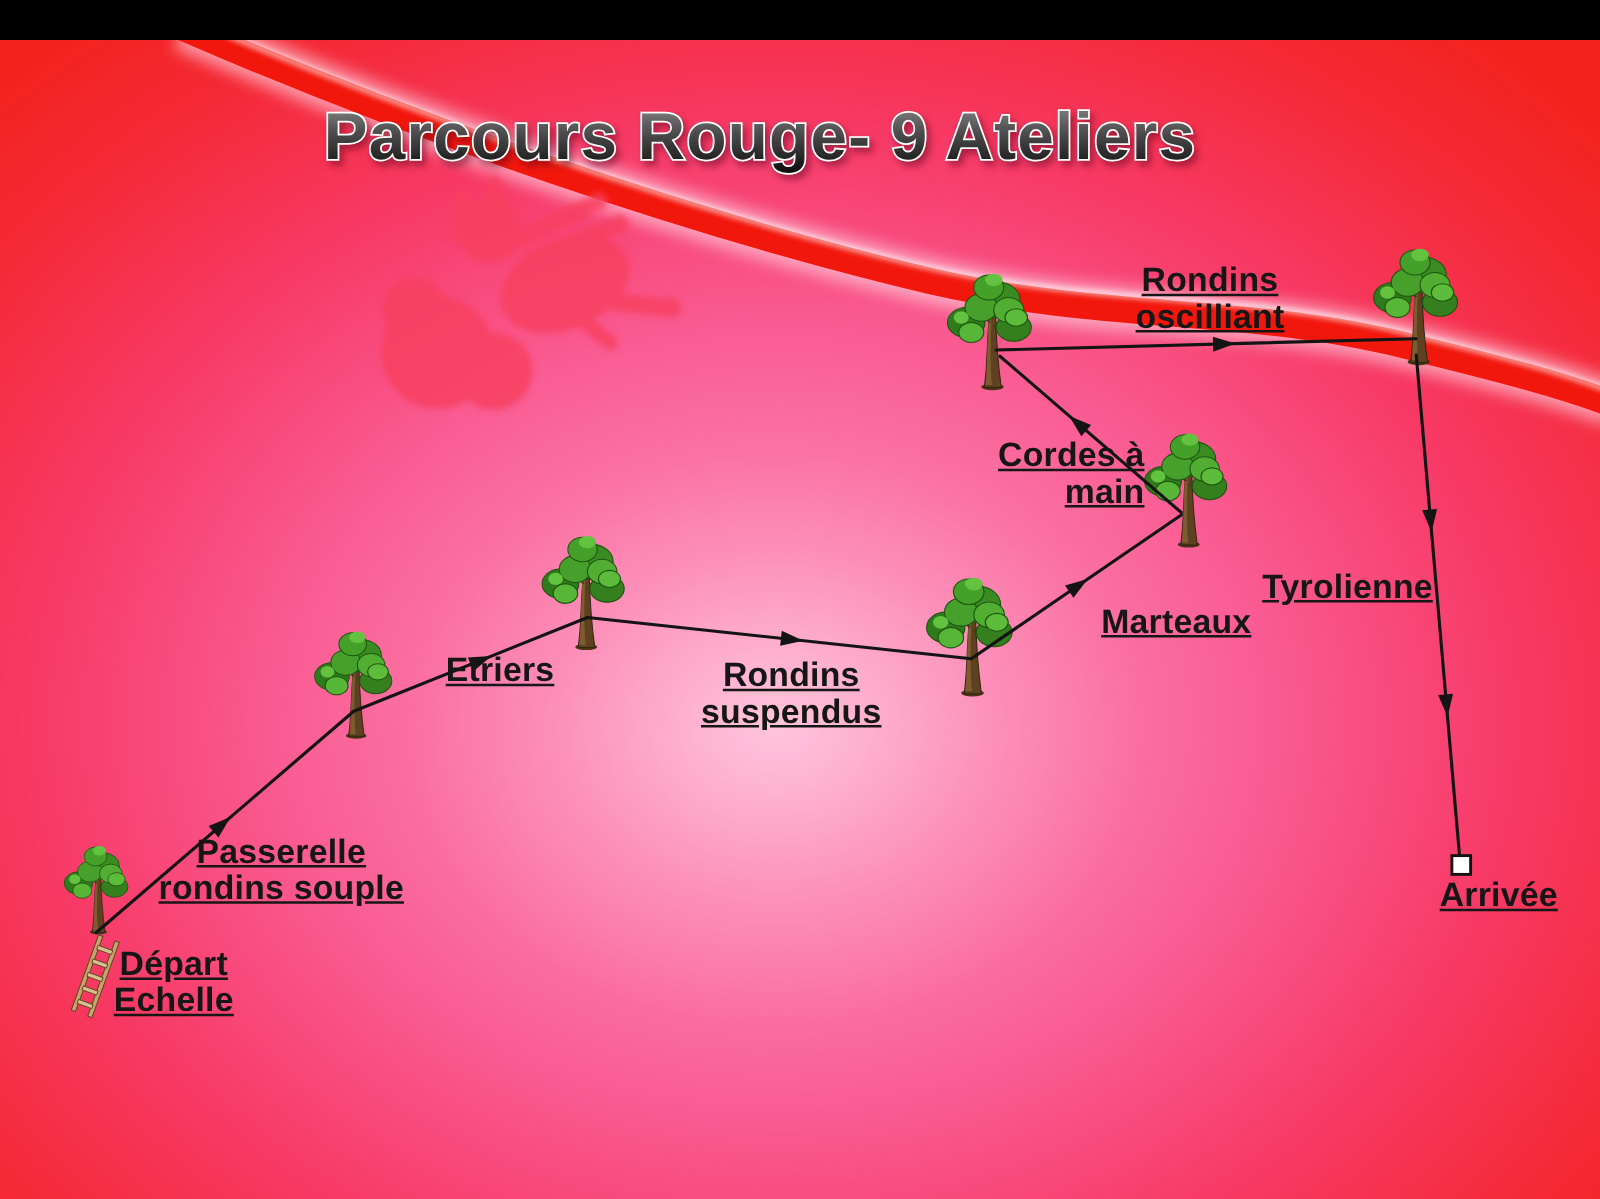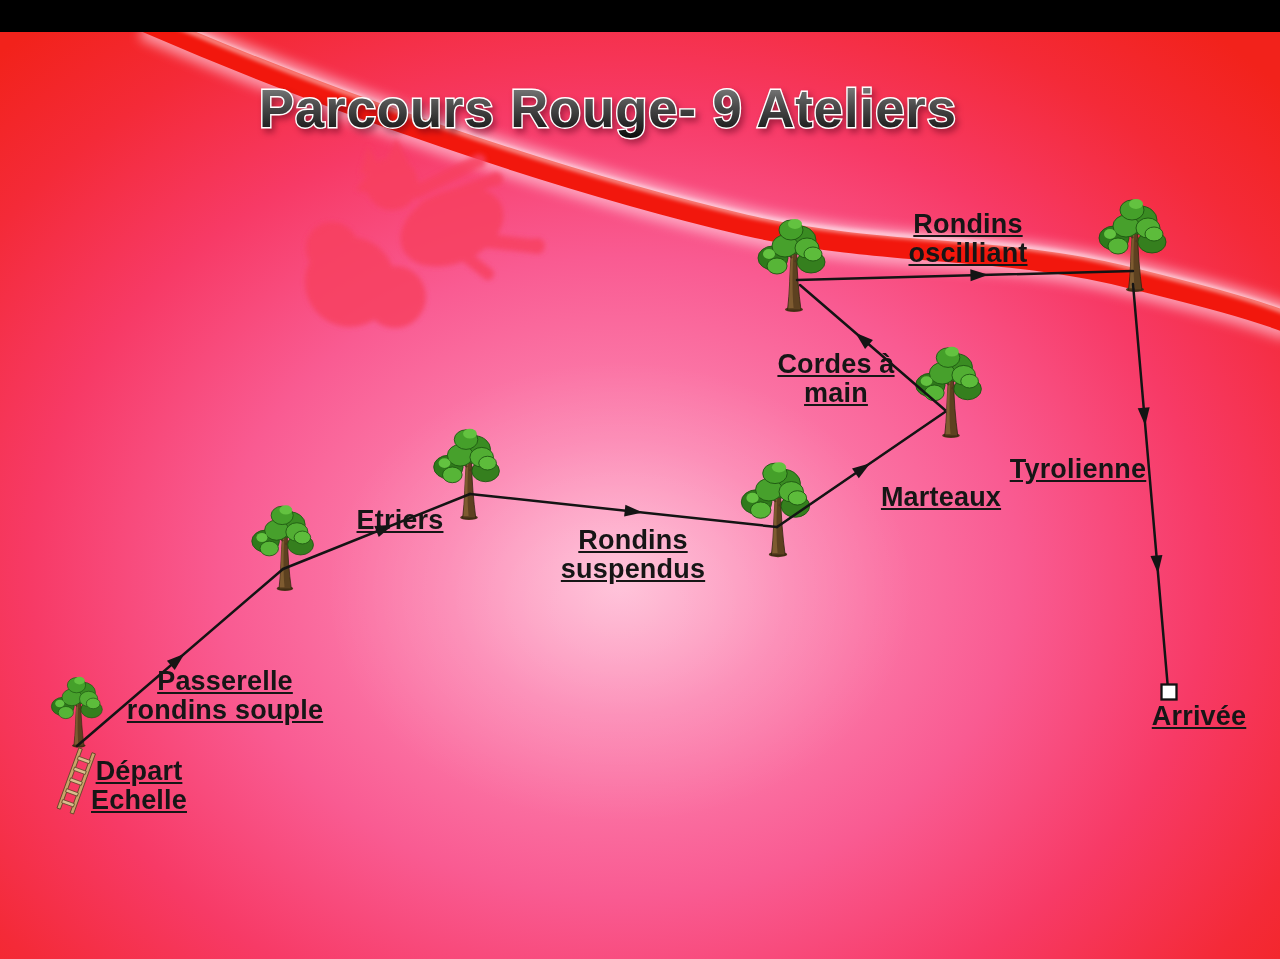--- a/index.html
+++ b/index.html
@@ -138,24 +138,24 @@
       </g>
 
     <text class="title-text" x="608" y="95" text-anchor="middle" textLength="698" lengthAdjust="spacingAndGlyphs">Parcours Rouge- 9 Ateliers</text>
   </svg>
 
   <div id="label-layer">
       <div class="station-label" style="left: 225px; top: 635px;">Passerelle
 rondins souple</div>
       <div class="station-label" style="left: 139px; top: 725px;">Départ
 Echelle</div>
-      <div class="station-label" style="left: 400px; top: 474px;">Etriers</div>
+      <div class="station-label" style="left: 400px; top: 490px;">Etriers</div>
       <div class="station-label" style="left: 633px; top: 494px;">Rondins
 suspendus</div>
       <div class="station-label" style="left: 941px; top: 451px; text-align: right;">Marteaux</div>
-      <div class="station-label" style="left: 836px; top: 318px;">Cordes à
+      <div class="station-label" style="left: 857px; top: 318px; text-align: right;">Cordes à
 main</div>
       <div class="station-label" style="left: 968px; top: 178px;">Rondins
 oscilliant</div>
       <div class="station-label" style="left: 1078px; top: 423px; text-align: center;">Tyrolienne</div>
       <div class="station-label" style="left: 1199px; top: 670px;">Arrivée</div>
     </div>
 </div>
 
 </body></html>

